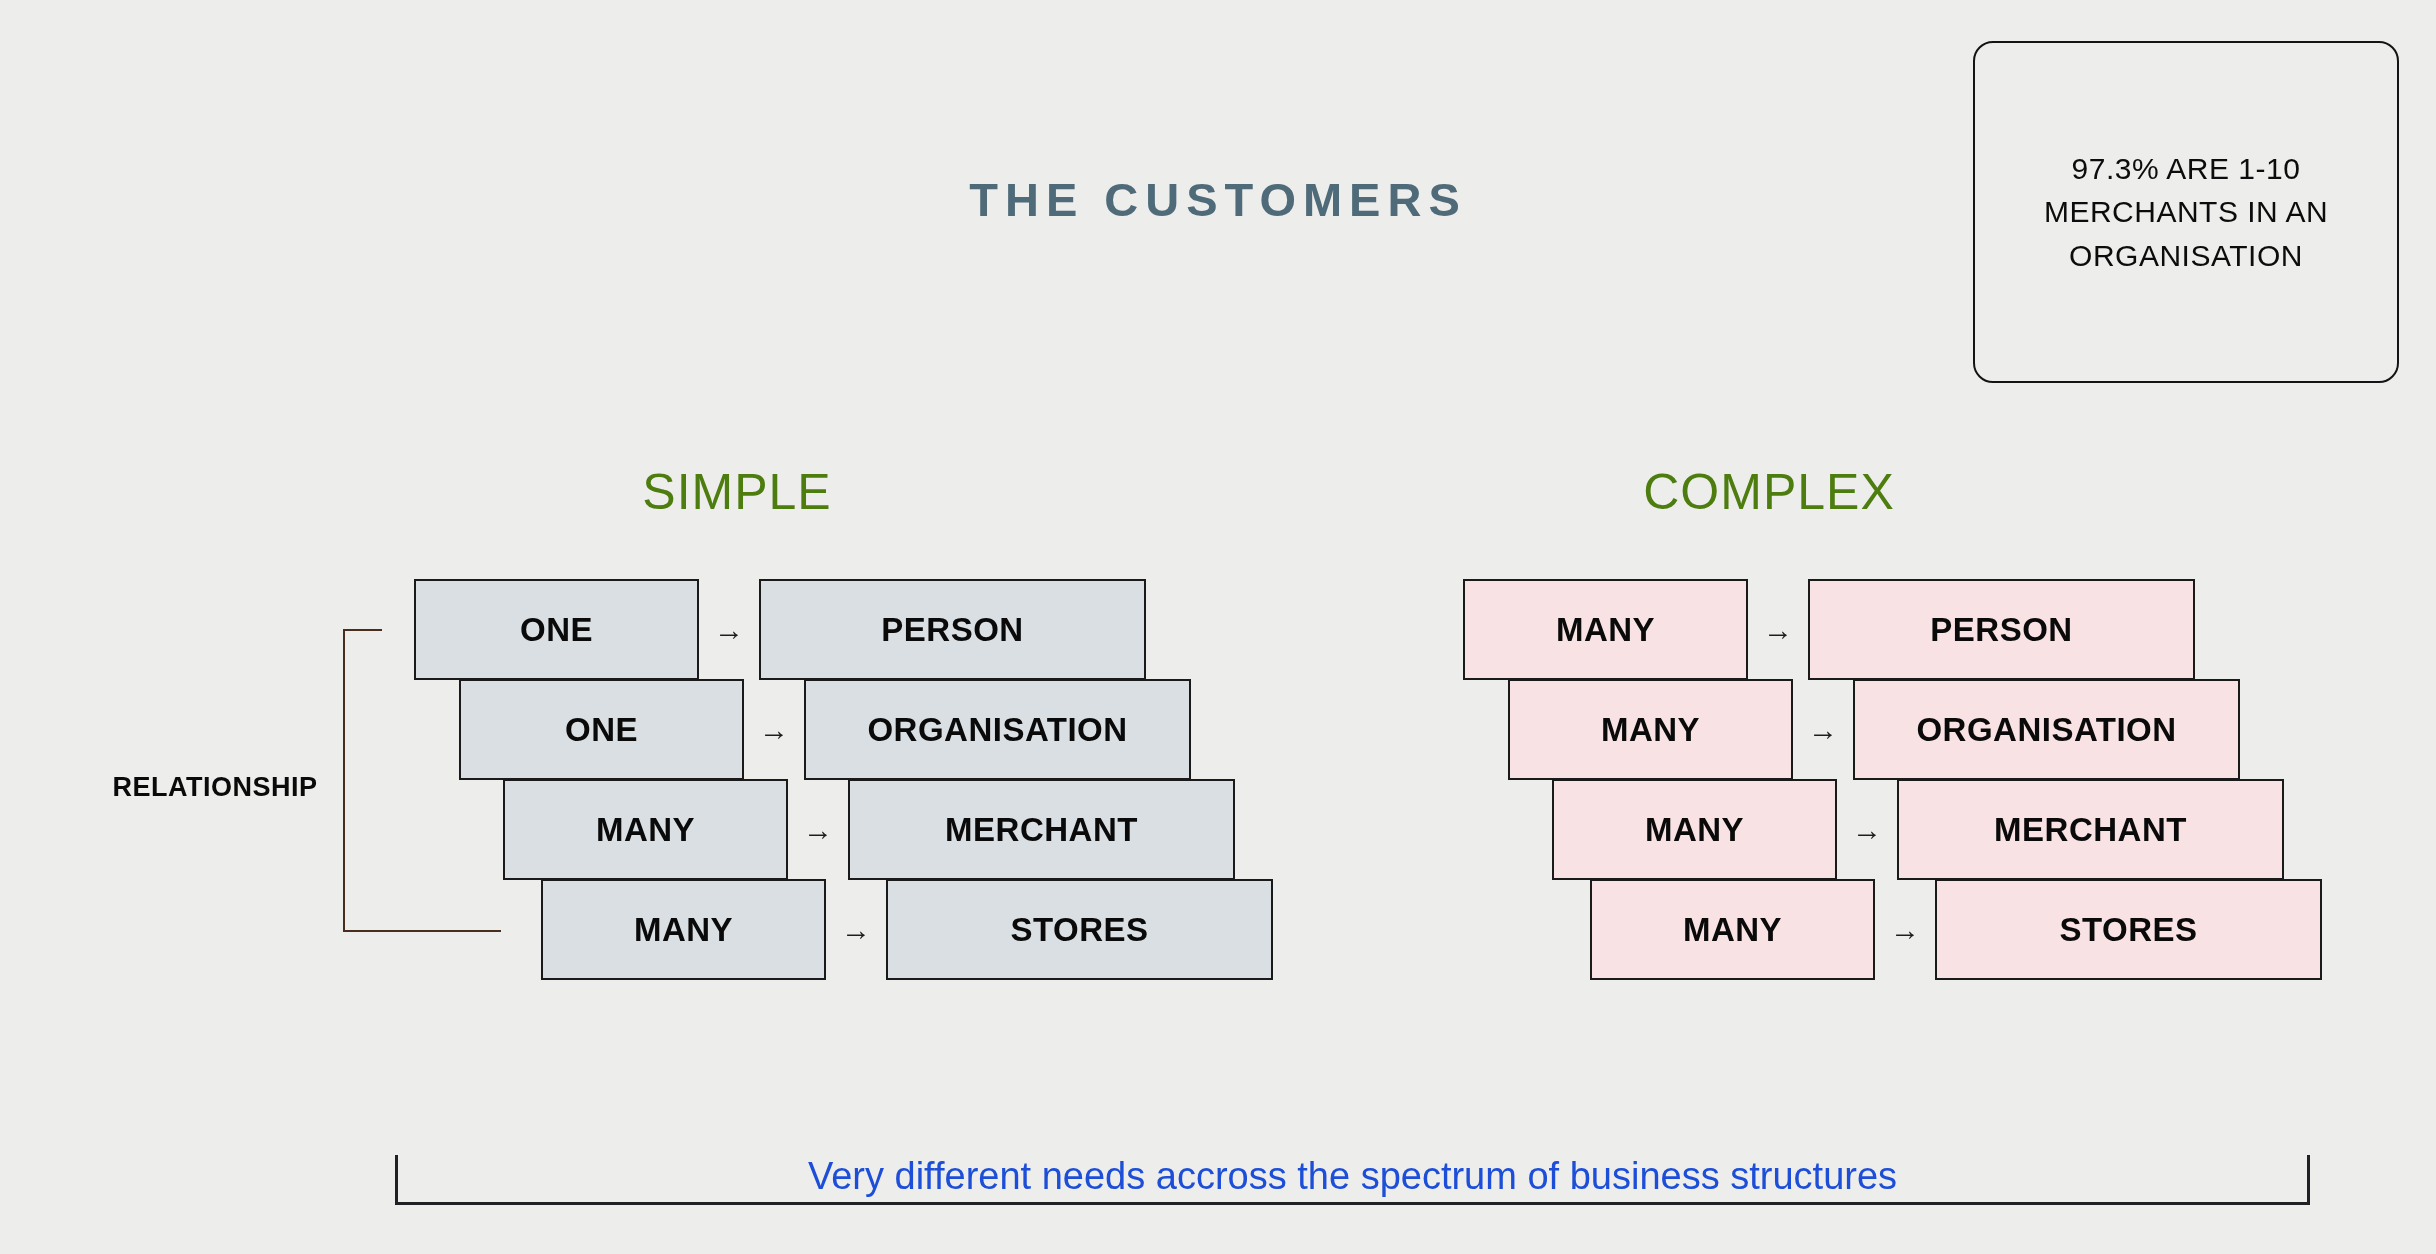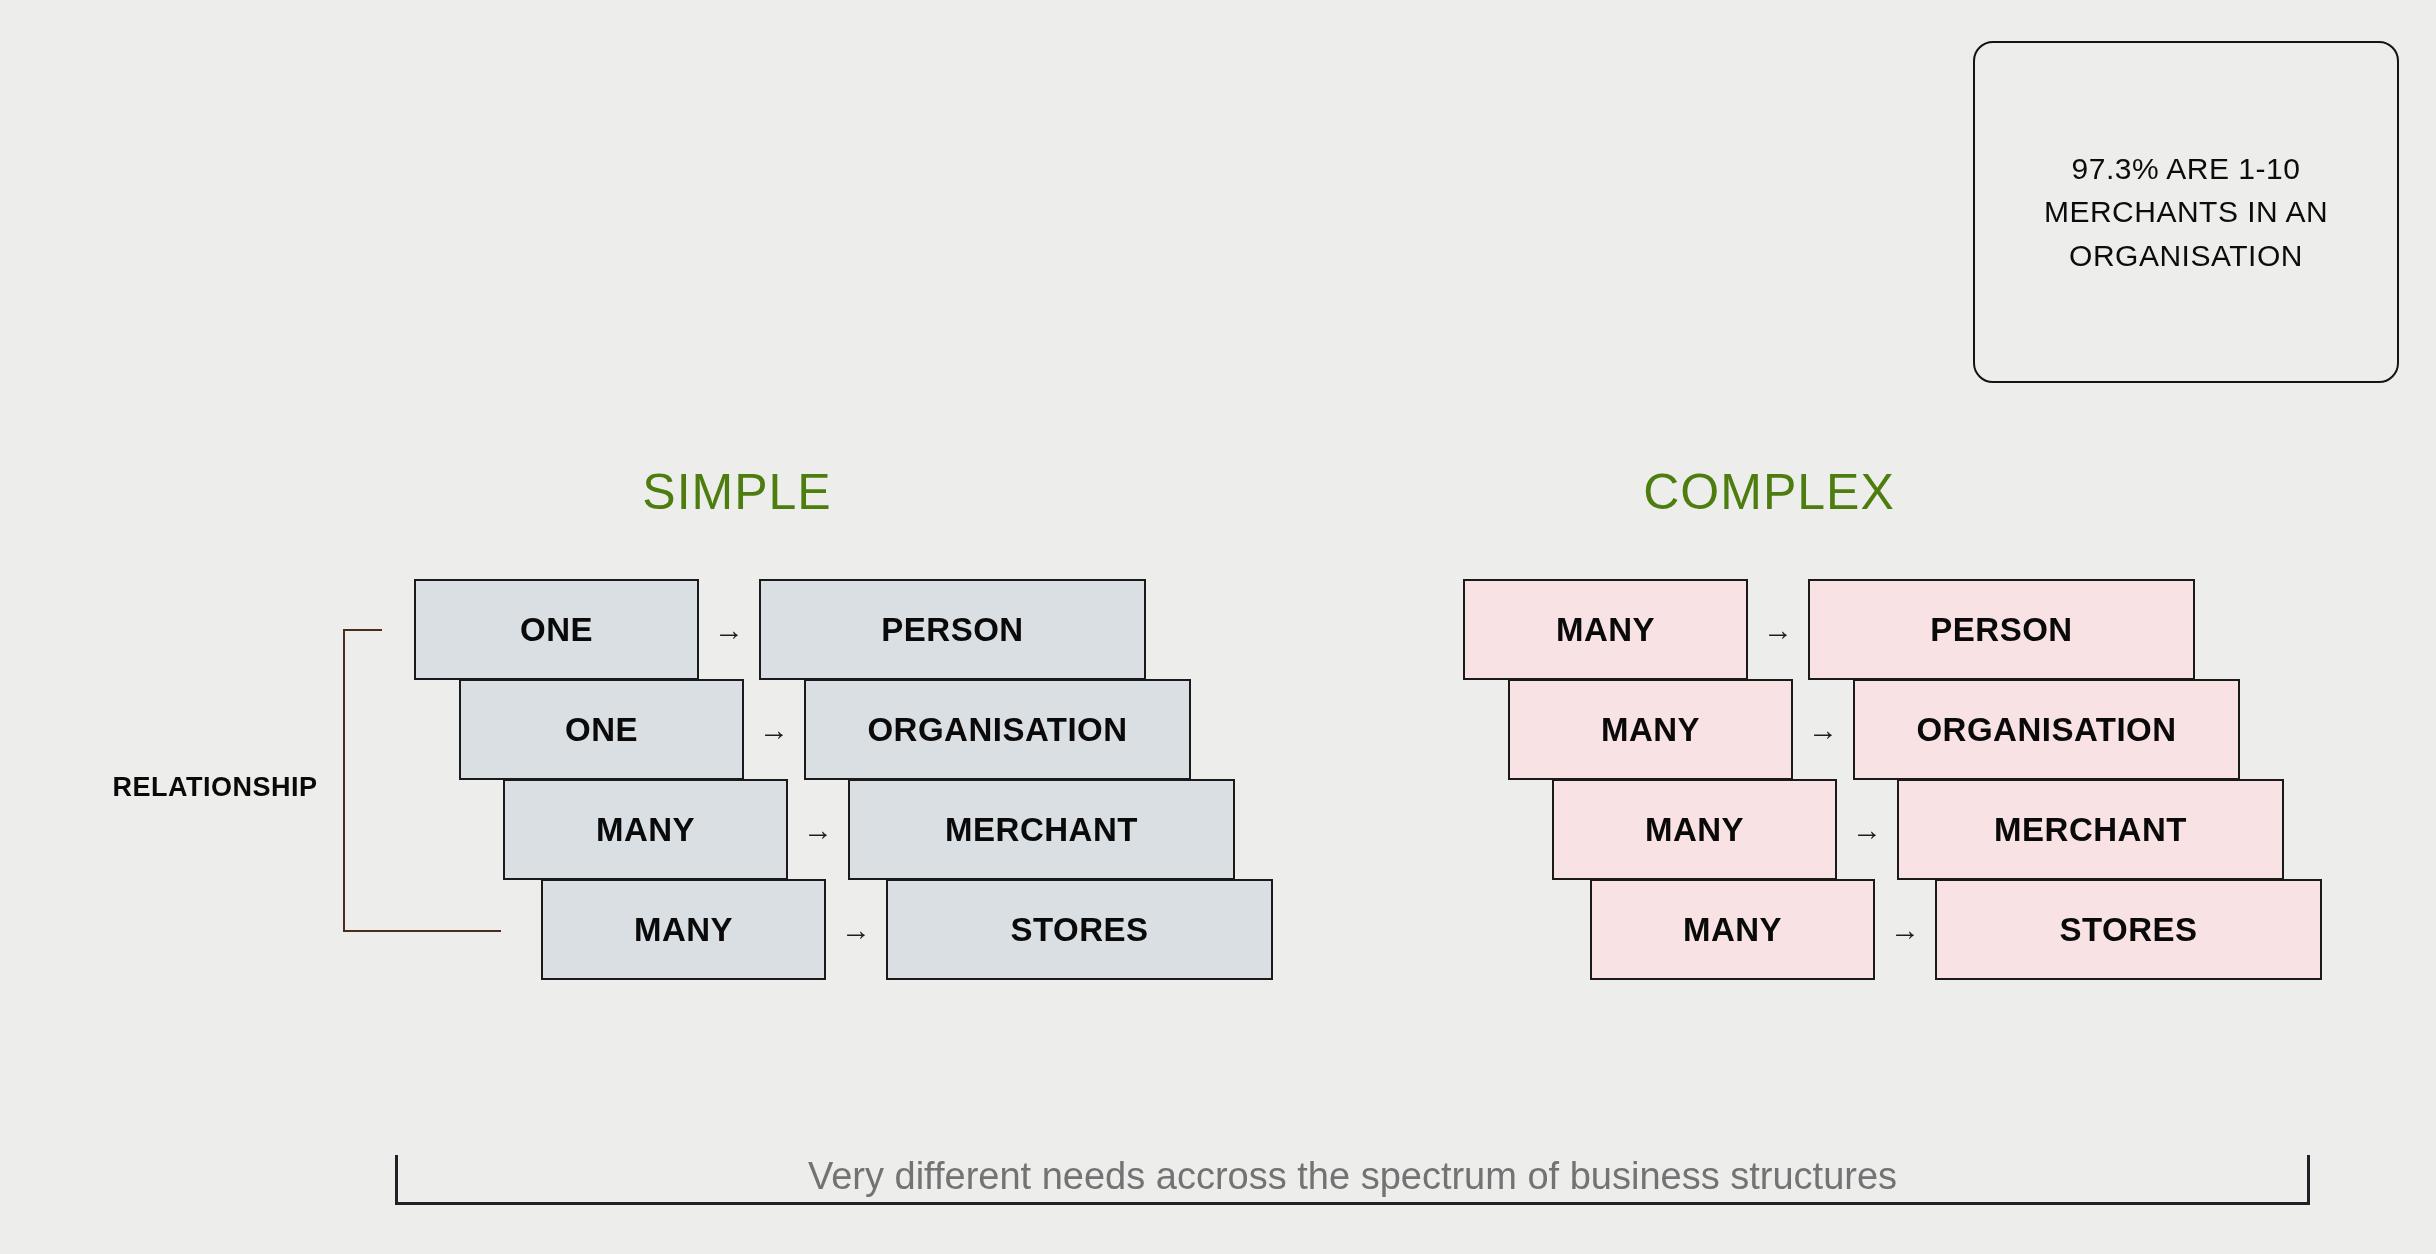--- a/index.html
+++ b/index.html
@@ -90,28 +90,29 @@
   .lb-b{left:343px;top:930px;width:158px;height:2px;}
 
   
   .bottom-bracket{
     position:absolute;left:395px;top:1155px;width:1915px;height:50px;
     border-left:3px solid #202124;border-right:3px solid #202124;border-bottom:3px solid #202124;
   }
   .bottom-caption{
     position:absolute;left:0;right:0;top:0;
     text-align:center;
-    font-size:38px;font-weight:400;color:#737373;
+    font-size:38px;font-weight:400;color:#1d4ed8;
   }
 </style>
 </head>
 <body>
 
 <div class="canvas">
 
+  <h1 class="main-title">THE CUSTOMERS</h1>
 
   <div class="info-box">
     <p>97.3% ARE 1-10
 MERCHANTS IN AN
 ORGANISATION</p>
   </div>
 
   <div class="section-title simple">SIMPLE</div>
   <div class="section-title complex">COMPLEX</div>
 

